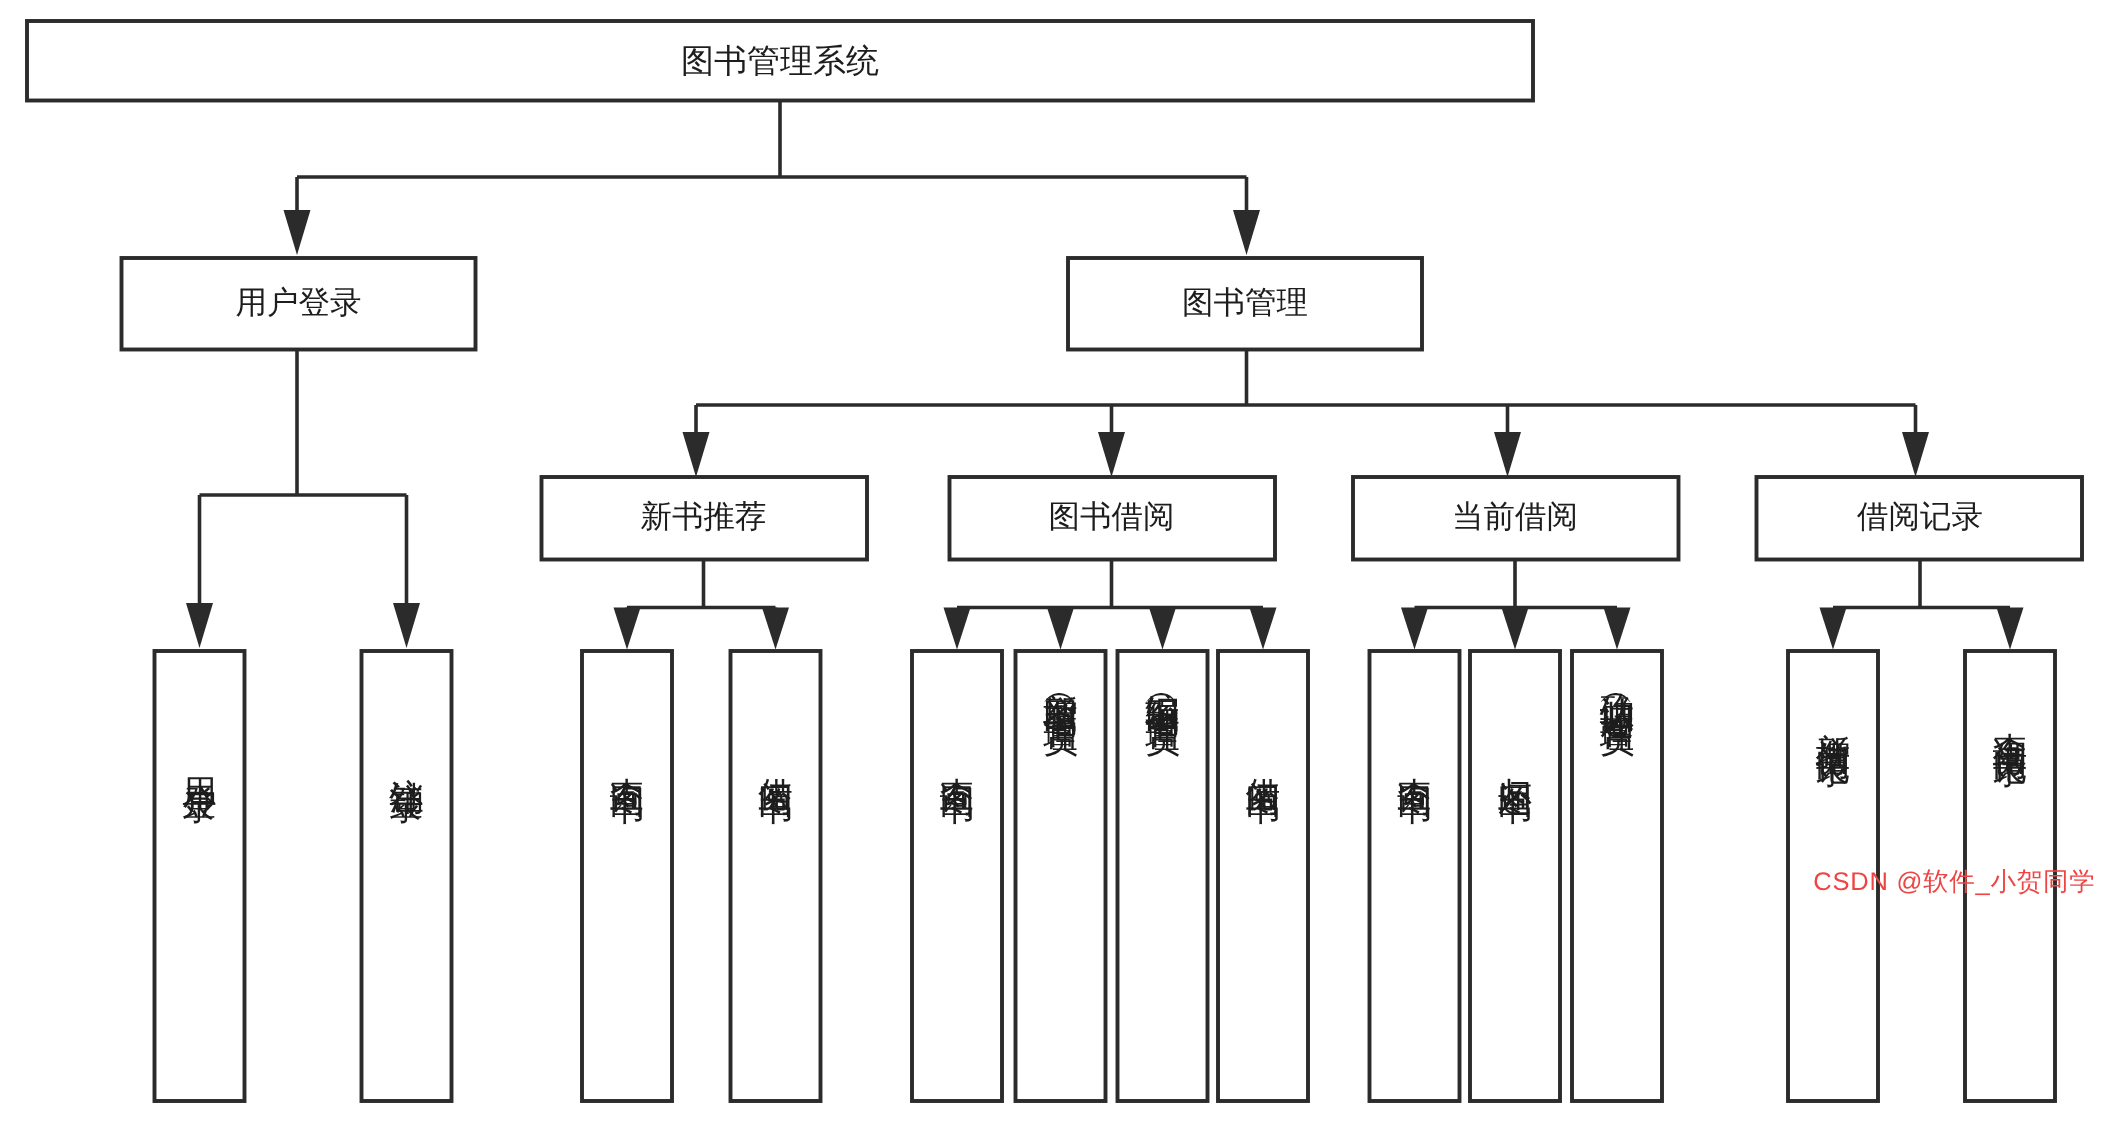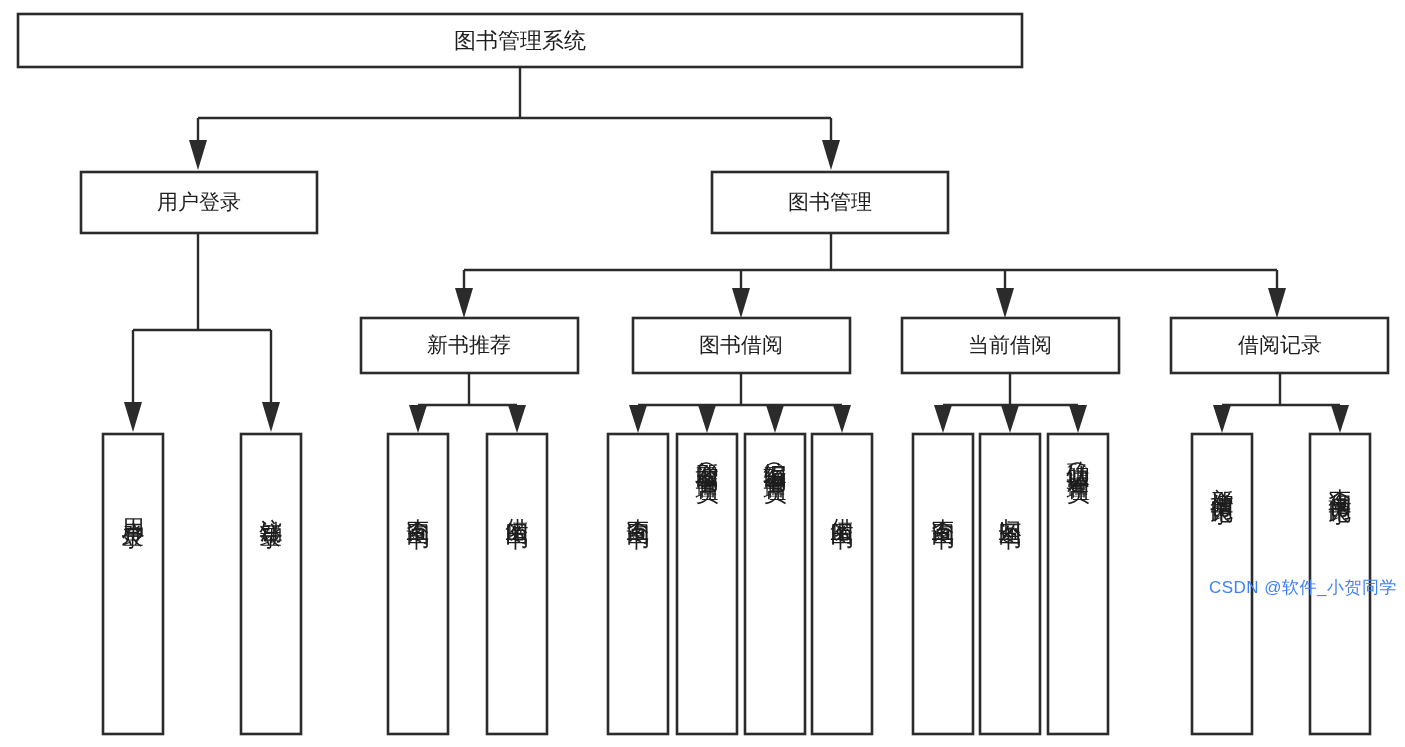--- a/index.html
+++ b/index.html
@@ -70,21 +70,21 @@
     color: #1d1d1d;
     white-space: nowrap;
     text-align: start;
   }
   .watermark {
     position: absolute;
     right: 8px;
     bottom: 4px;
     font-family: "Liberation Sans", "DejaVu Sans", sans-serif;
     font-size: 17px;
-    color: #3b82f6;
+    color: #ef4444;
     letter-spacing: 0.5px;
     white-space: nowrap;
     user-select: none;
   }
 </style>
 </head>
 <body>
 
 <div id="diagram-root">
 

